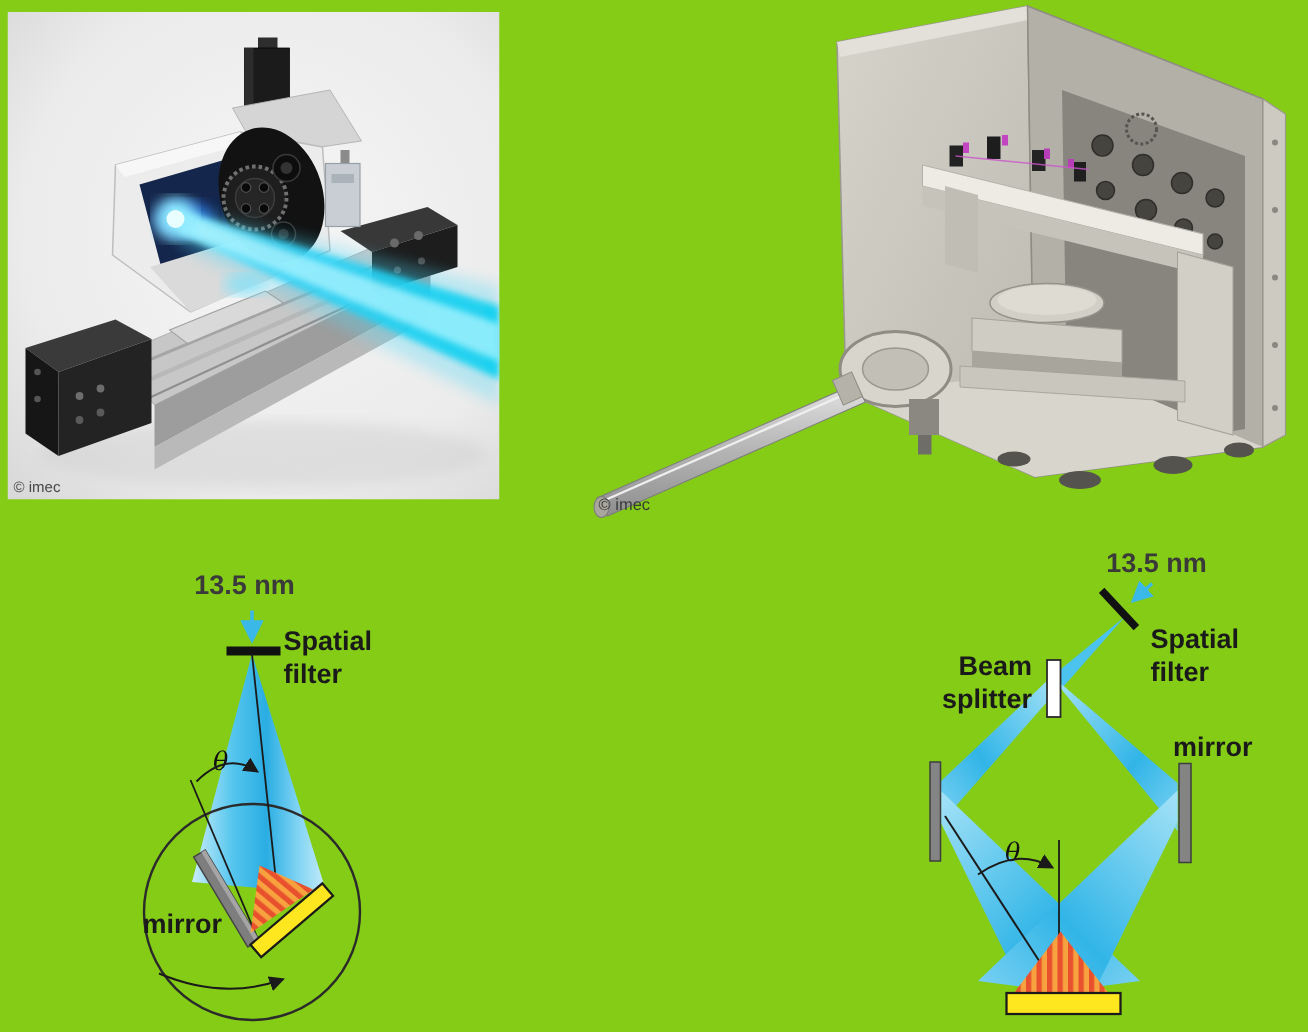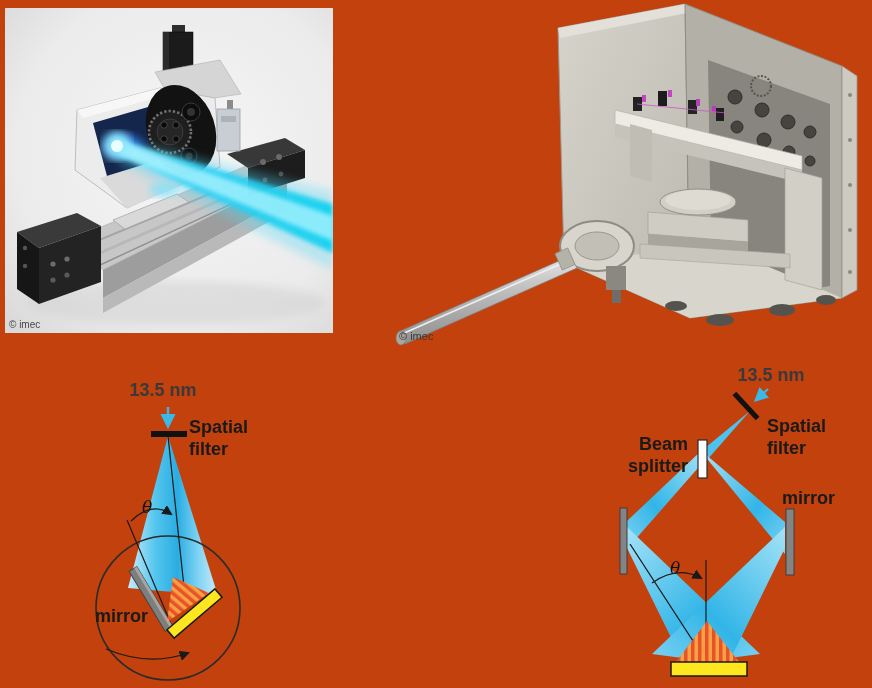--- a/index.html
+++ b/index.html
@@ -1,16 +1,16 @@
 <!DOCTYPE html>
 <html><head>
 <meta charset="utf-8">
 <style>
   html,body{margin:0;padding:0;background:#ffffff;}
-  .canvas{position:relative;width:872px;height:688px;background:#c2410c;overflow:hidden;
+  .canvas{position:relative;width:872px;height:688px;background:#84cc16;overflow:hidden;
           font-family:"Liberation Sans",sans-serif;}
   .panel{position:absolute;}
   #photo-left{left:5px;top:8px;}
   #photo-right{left:390px;top:0px;}
   #diagram-left{left:0px;top:350px;}
   #diagram-right{left:600px;top:350px;}
   text{font-family:"Liberation Sans",sans-serif;}
   .lbl{font-weight:bold;fill:#1a1a1a;font-size:18px;}
   .wave{font-weight:bold;fill:#3a3a3a;font-size:18px;}
   .theta{font-family:"DejaVu Serif",serif;font-style:italic;font-size:17px;fill:#111111;}

